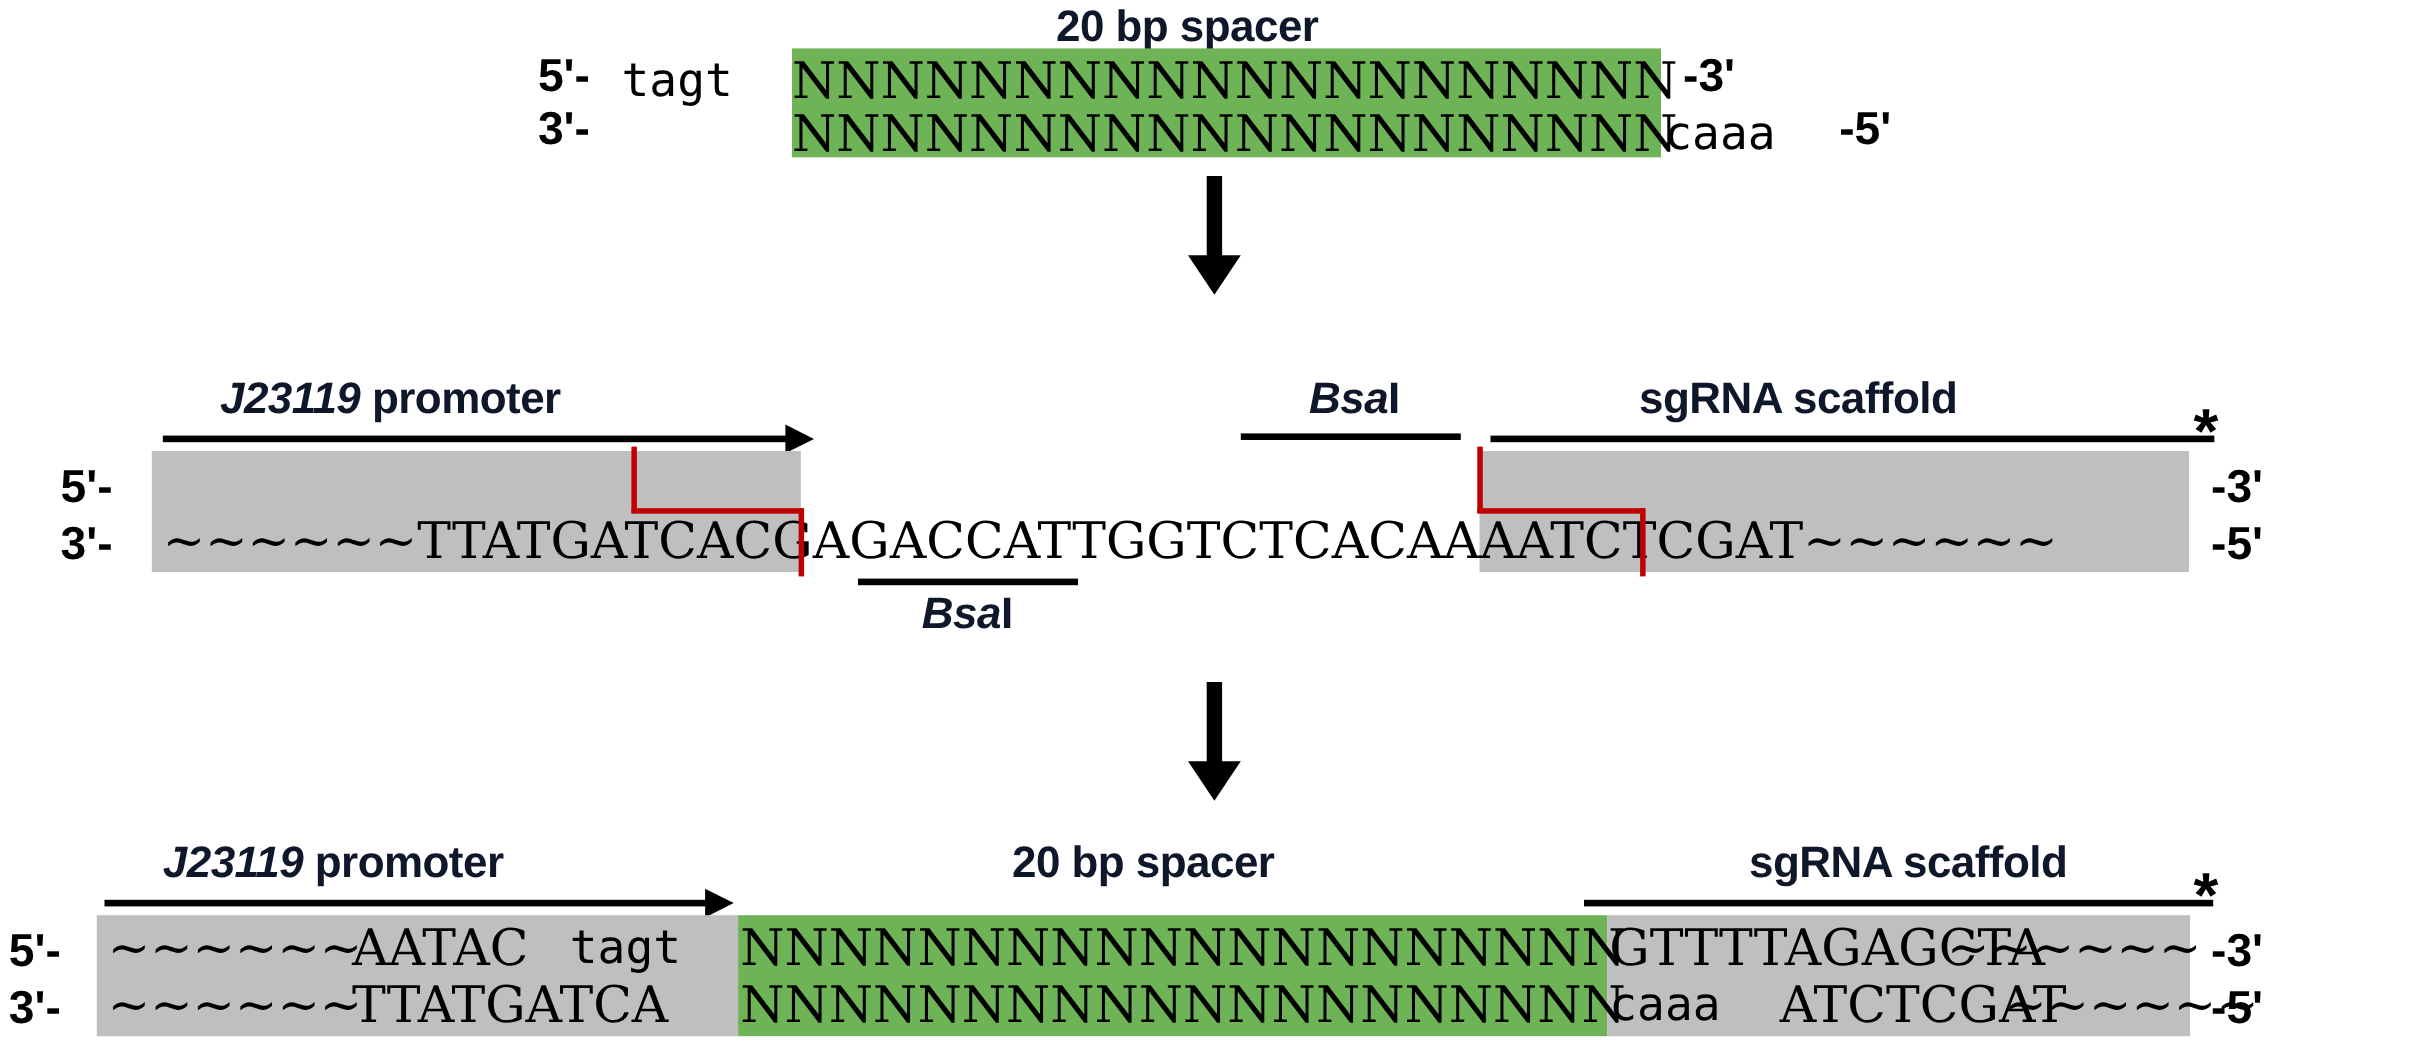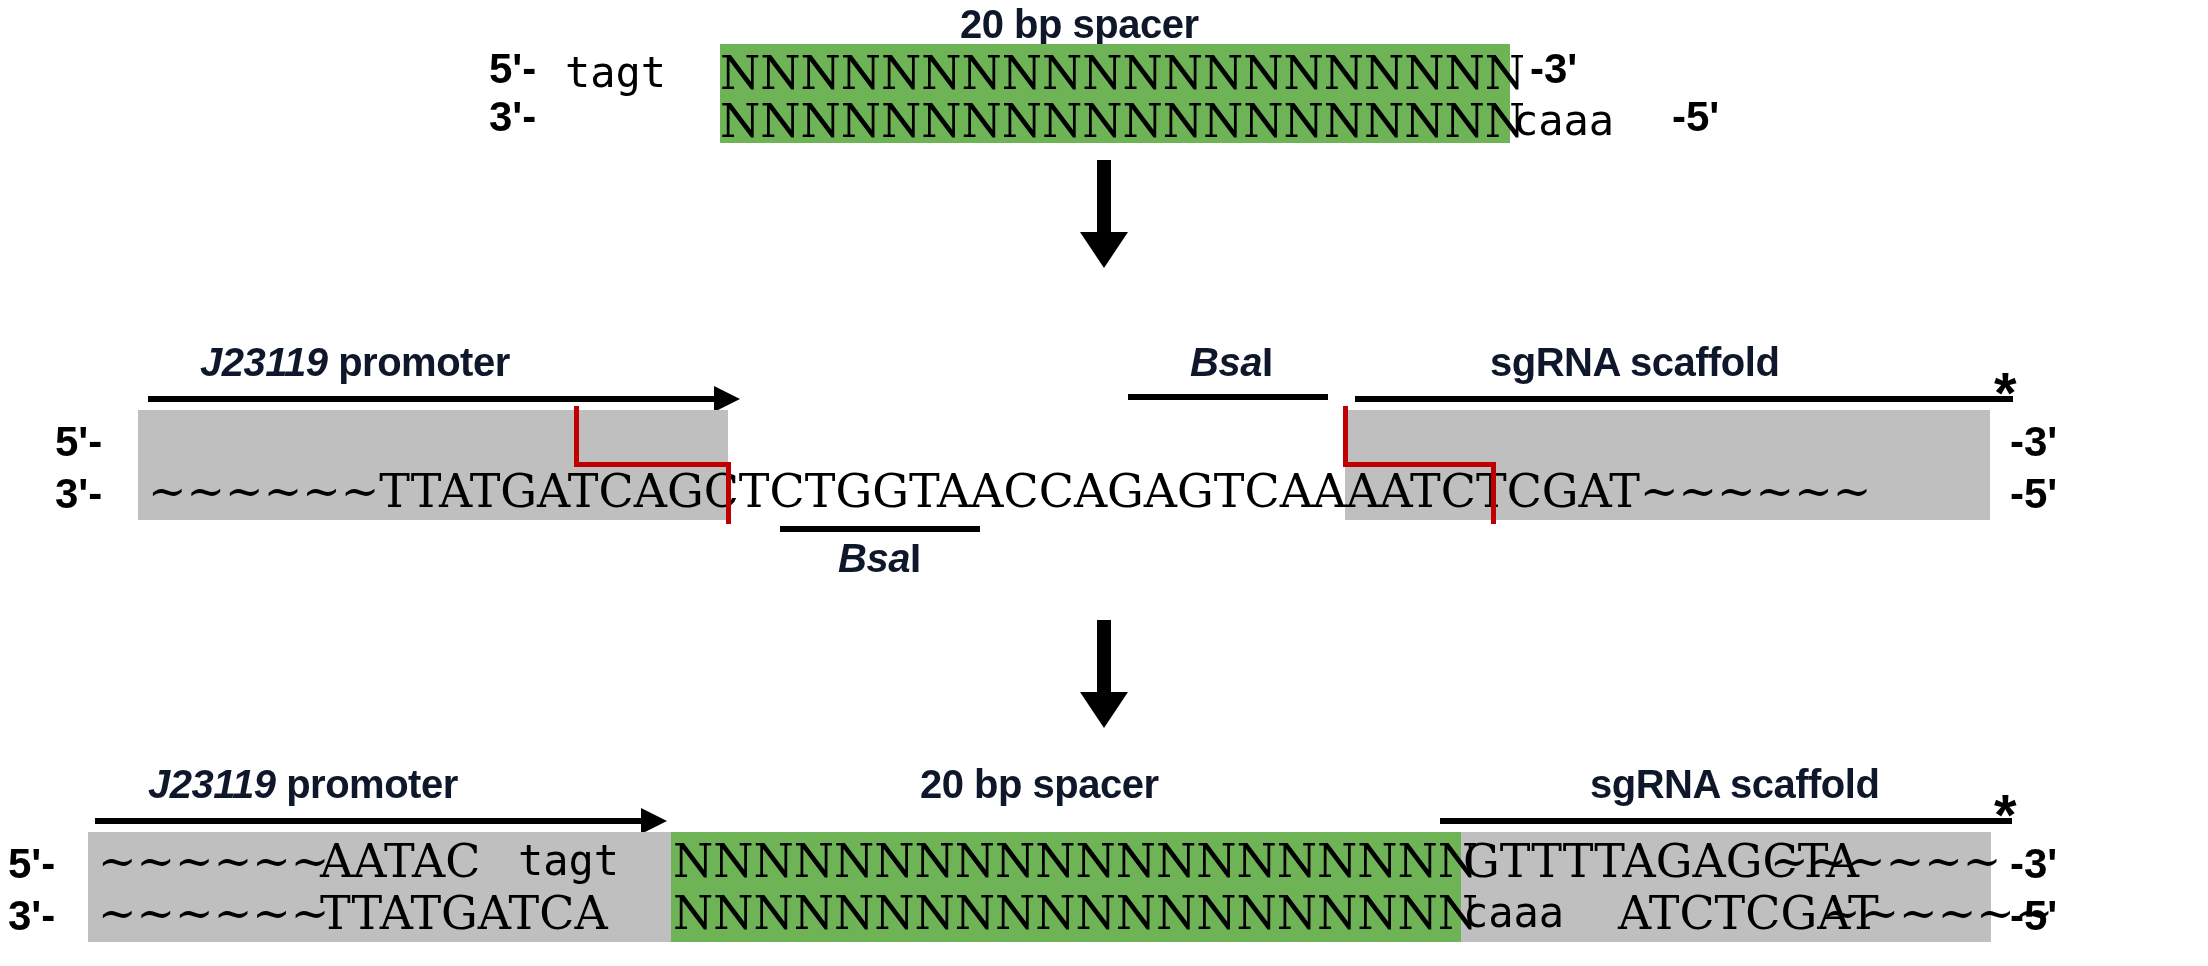--- a/index.html
+++ b/index.html
@@ -152,21 +152,21 @@
 
   <div class="abs hl-gray" style="left:1345px; top:70px; width:645px; height:110px;"></div>
 
   <div class="end-label abs" style="left:55px; top:78px;">5'-</div>
 
 
   <div class="end-label abs" style="left:2010px; top:78px;">-3'</div>
 
   <div class="end-label abs" style="left:55px; top:130px;">3'-</div>
 
-  <div class="abs seq" style="left:148px; top:122px;"><span>~~~~~~</span><span>TTATGATCA</span><span>GCTCTGGTAACCAGAGT</span><span>CAAA</span><span>ATCTCGAT</span><span>~~~~~~</span></div>
+  <div class="abs seq" style="left:148px; top:122px;"><span>~~~~~~</span><span>TTATGATCA</span><span>CGAGACCATTGGTCTCA</span><span>CAAA</span><span>ATCTCGAT</span><span>~~~~~~</span></div>
 
   <div class="end-label abs" style="left:2010px; top:130px;">-5'</div>
 
   <div class="underline-bar" style="left:780px; top:186px; width:200px;"></div>
   <div class="label abs" style="left:838px; top:196px;">
     <span class="ital">Bsa</span><span>I</span>
   </div>
 
   <div class="cut cut-v" style="left:574px; top:66px; height:60px;"></div>
   <div class="cut cut-h" style="left:574px; top:122px; width:156px;"></div>

